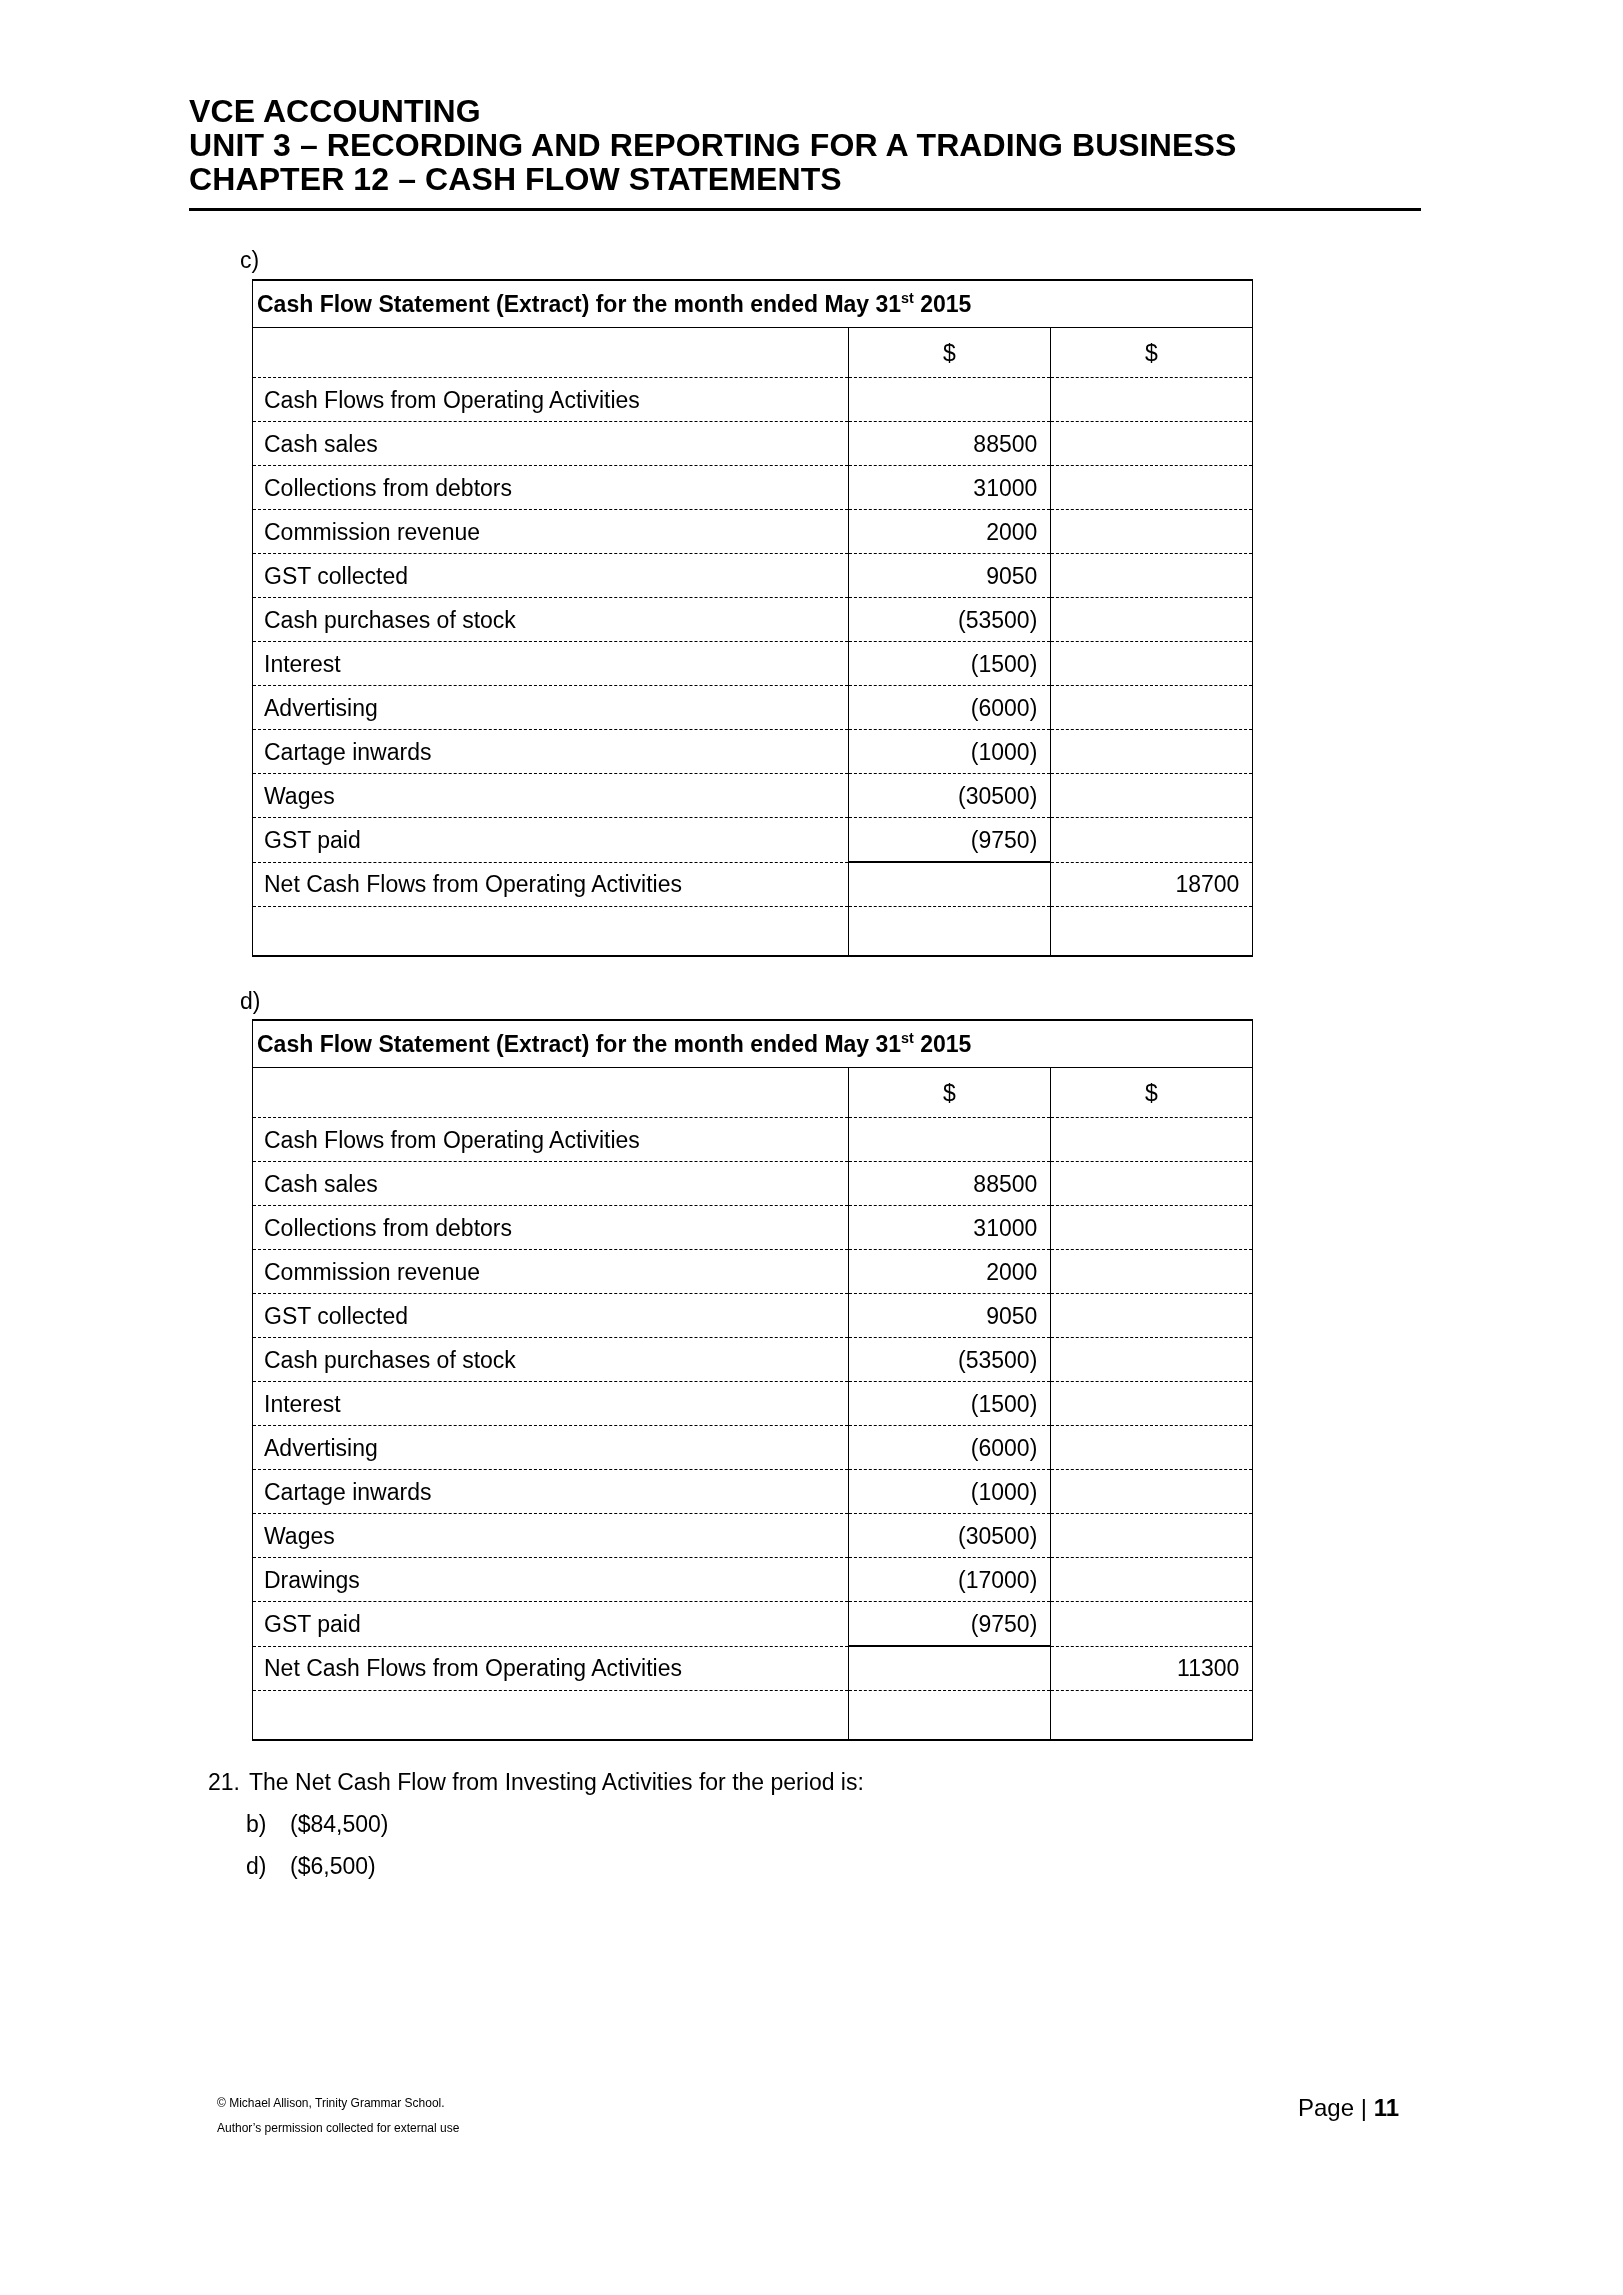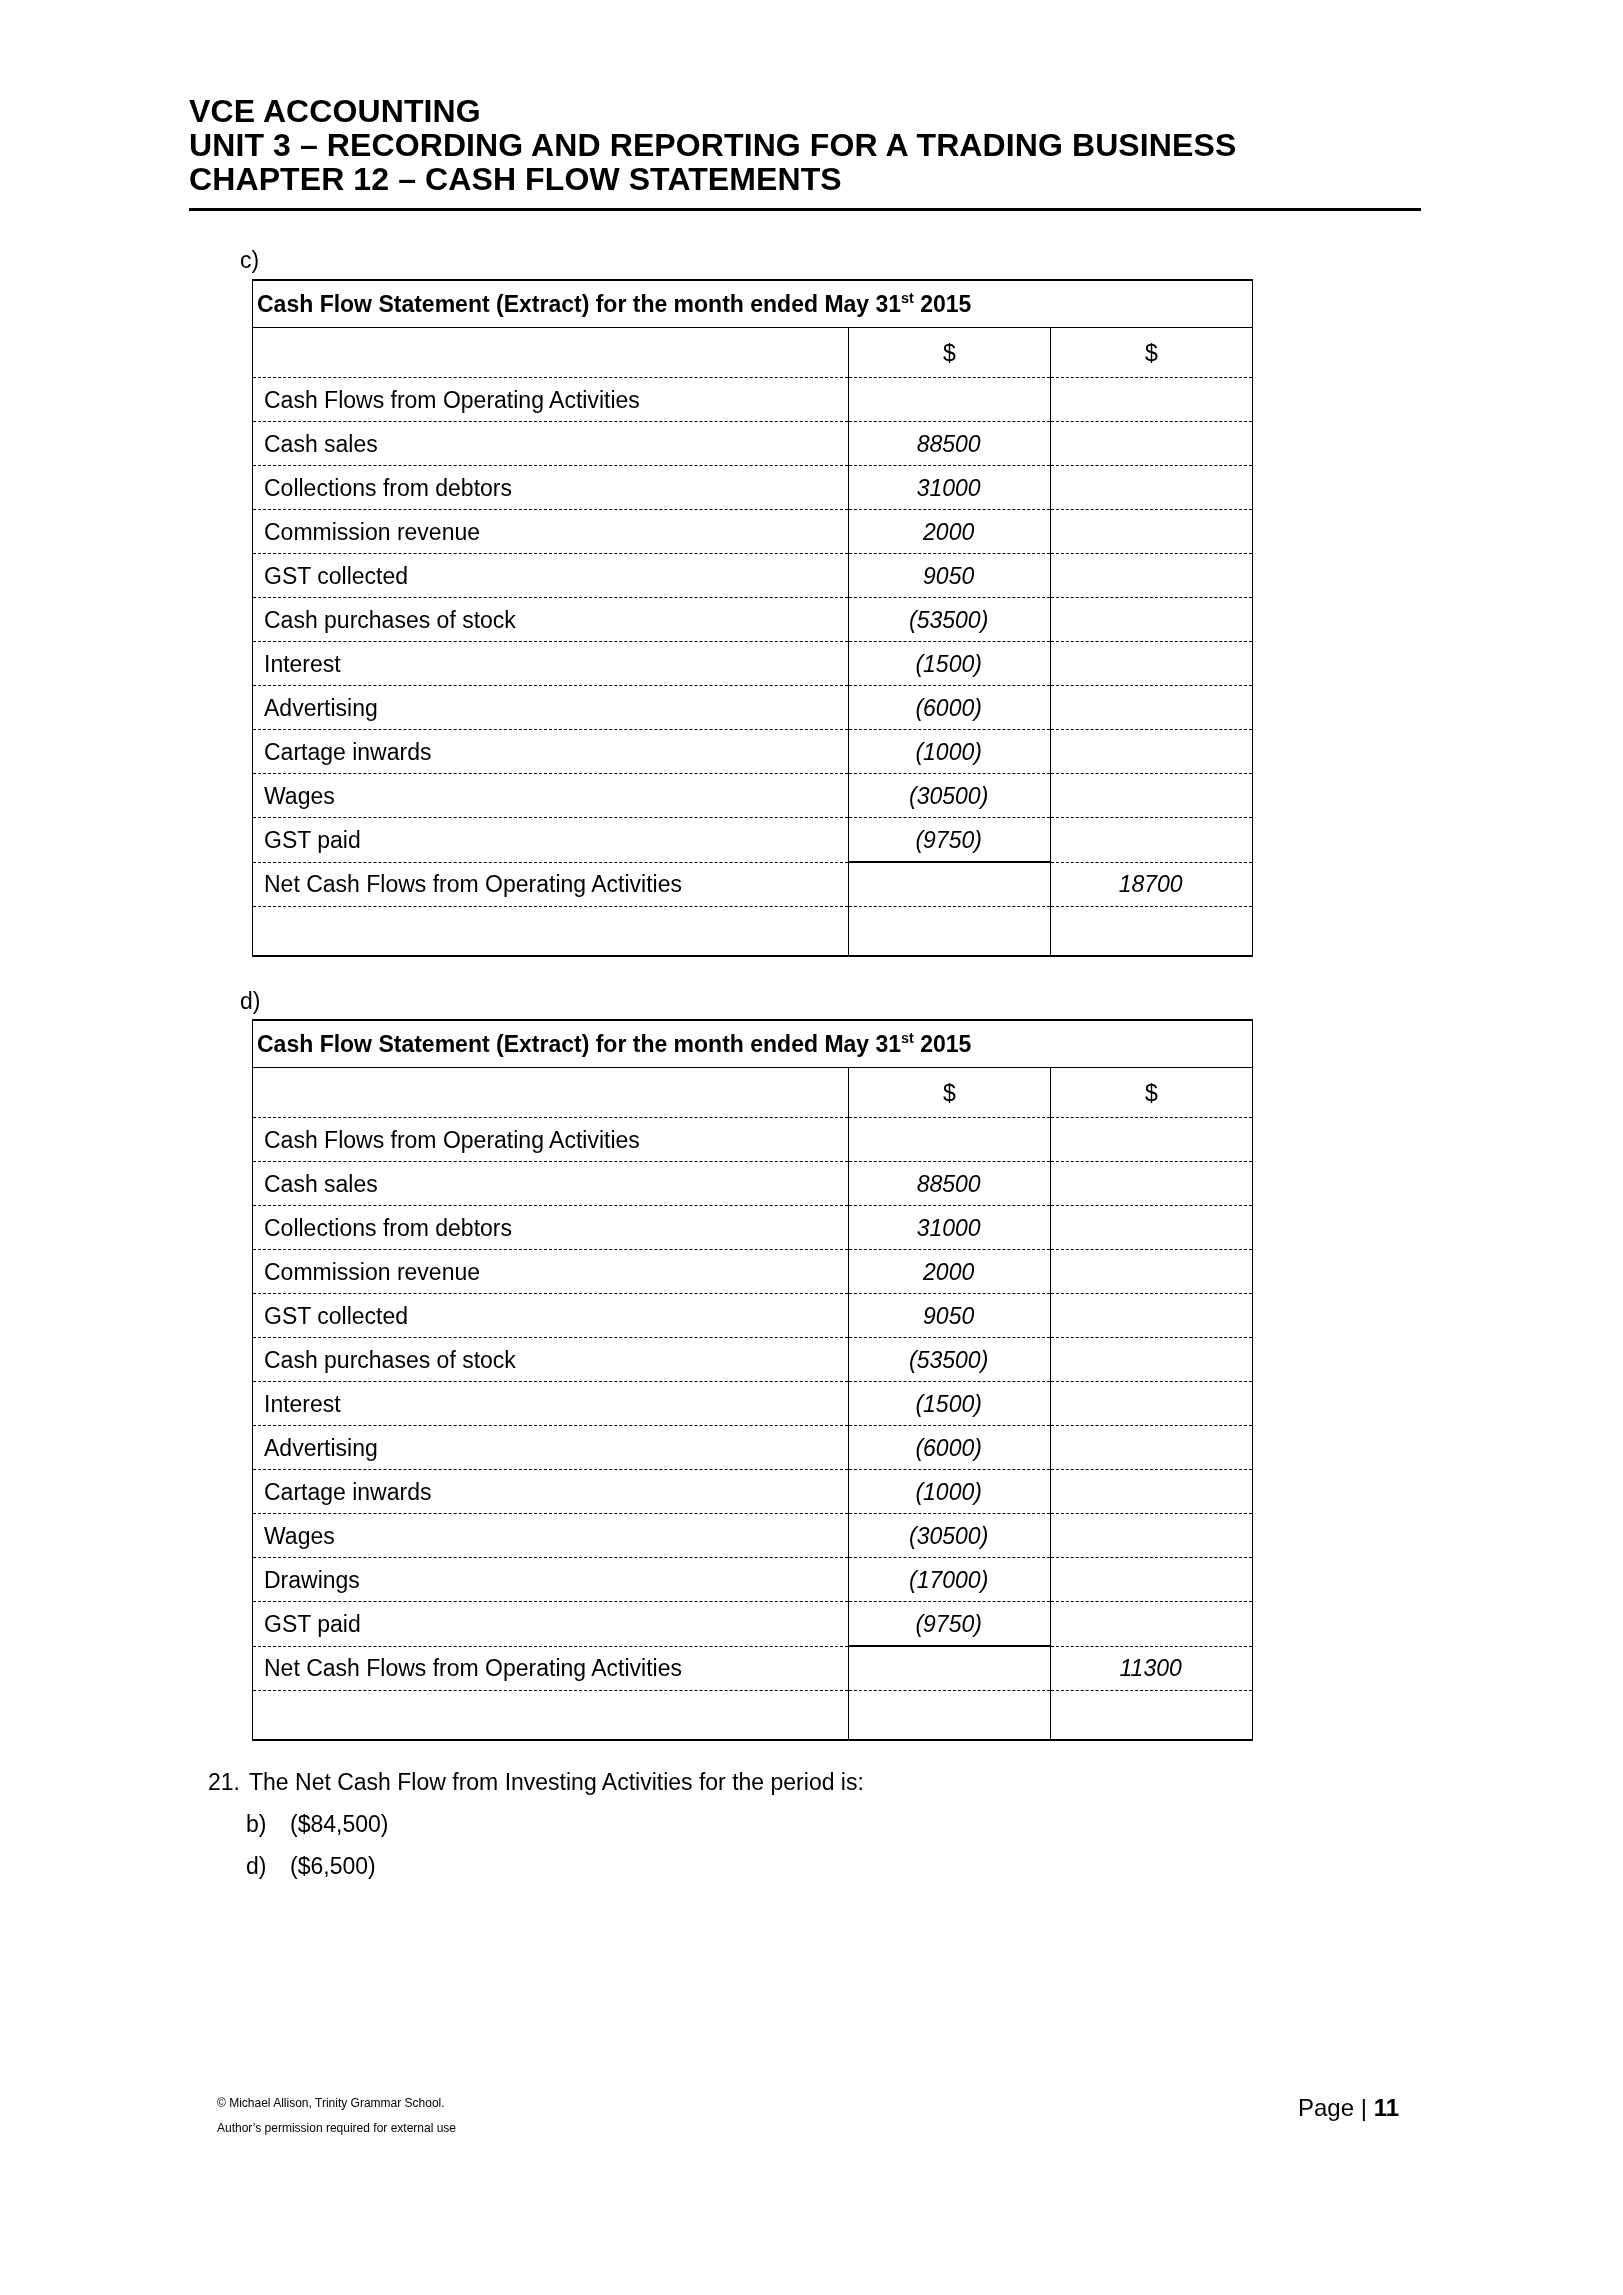--- a/index.html
+++ b/index.html
@@ -100,23 +100,22 @@
   
   .stmt tr.cur-row td {
     border-top: none;
     height: 49px;
     text-align: center;
     font-size: 23px;
   }
   .stmt tr.cur-row td.lbl { text-align: left; }
 
   .stmt td.num {
-    text-align: center;
+    text-align: right;
     padding-right: 12.7px;
-    font-style: italic;
   }
   .stmt td.blank { }
 
   .stmt .underline-head {
     text-underline-offset: 4px;
     text-align: right;
   }
 
   
   .stmt tr.net-row td.sub-ruled {
@@ -370,20 +369,20 @@
     <div class="q-option">
       <span class="o-key">b)</span><span>($84,500)</span>
     </div>
     <div class="q-option">
       <span class="o-key">d)</span><span>($6,500)</span>
     </div>
   </div>
 
   <div class="footer-left">
     <div>© Michael Allison, Trinity Grammar School.</div>
-    <div>Author’s permission required for external use</div>
+    <div>Author’s permission collected for external use</div>
   </div>
   <div class="footer-right">
     <span>Page | </span><span class="pg-num">11</span>
   </div>
 
 </div>
 
 
 </body></html>

